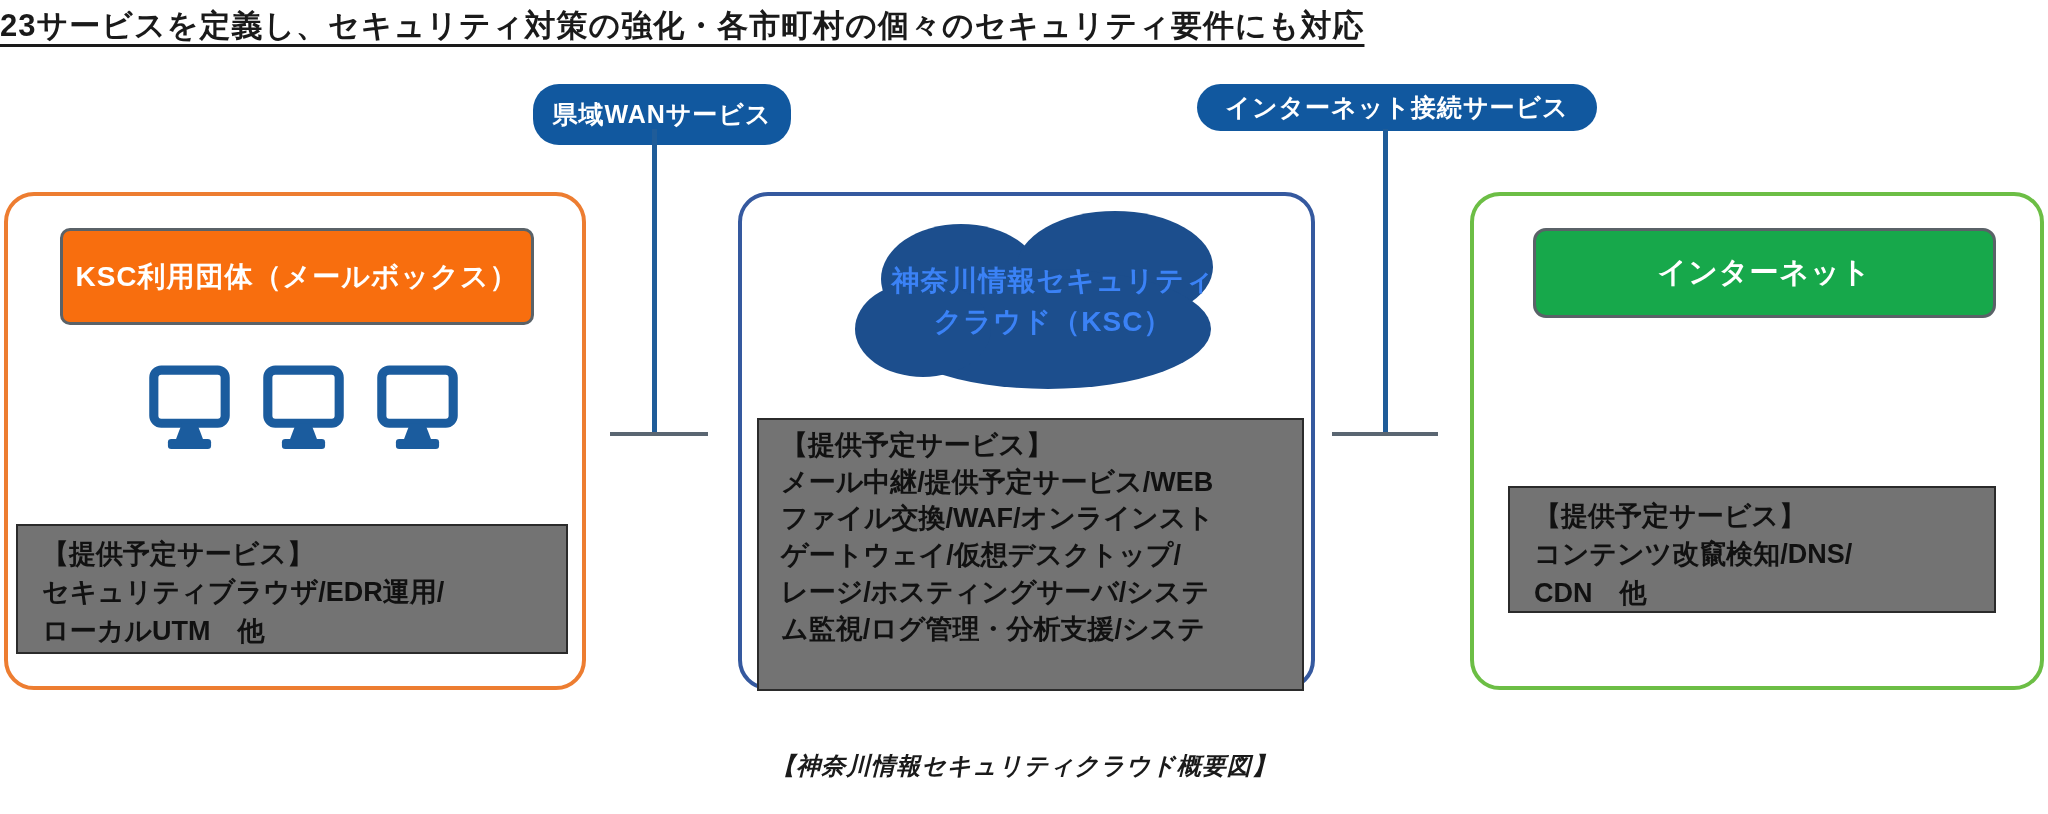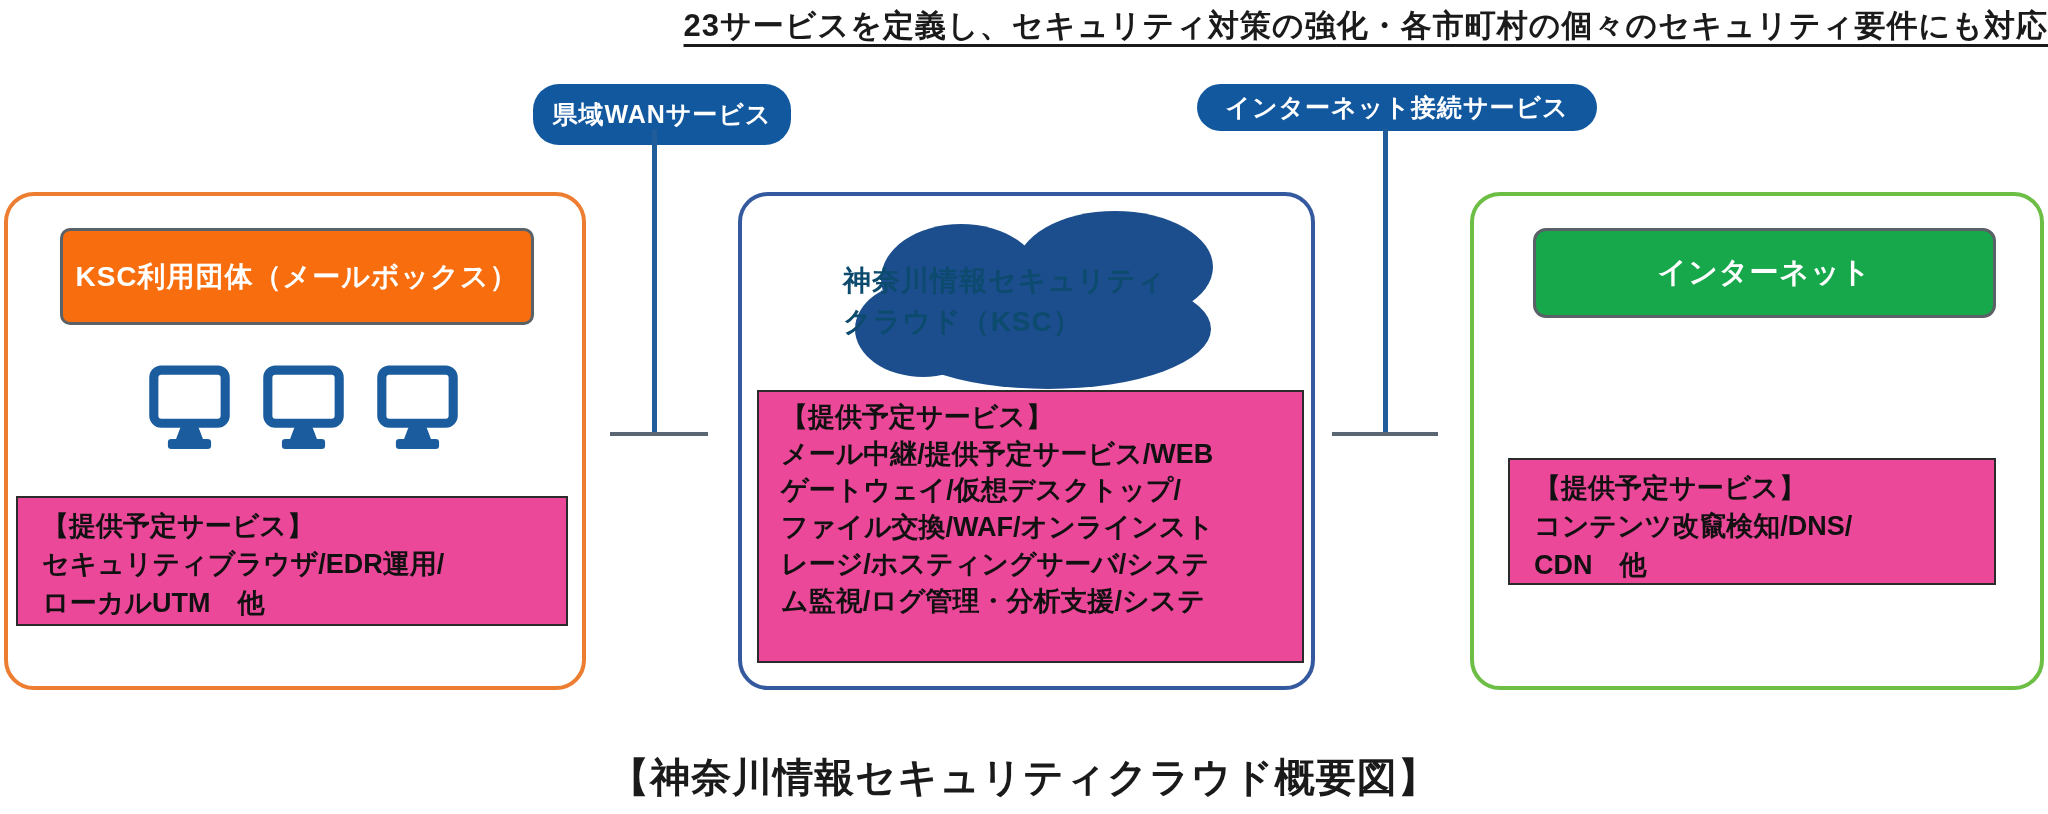--- a/index.html
+++ b/index.html
@@ -3,21 +3,21 @@
 <meta charset="utf-8">
 <style>
   * { margin:0; padding:0; box-sizing:border-box; }
   body { background:#ffffff; }
   .page {
     position:relative; width:2048px; height:814px; background:#ffffff;
     font-family:"Liberation Sans","DejaVu Sans",sans-serif; color:#1a1a1a; overflow:hidden;
   }
   .abs { position:absolute; }
 
-  .title { top:5px; left:0; width:100%; text-align:right; font-size:31px; font-weight:bold; letter-spacing:1px; }
+  .title { top:5px; left:0; width:100%; text-align:left; font-size:31px; font-weight:bold; letter-spacing:1px; }
   .title span { text-decoration:underline; text-decoration-thickness:3px; text-underline-offset:8px; }
 
   .pill {
     background:#11589F; color:#ffffff; font-weight:bold; font-size:25px;
     border-radius:26px; display:flex; align-items:center; justify-content:center; letter-spacing:1px;
   }
   #pill-wan  { left:533px;  top:84px; width:258px; height:61px; }
   #pill-inet { left:1197px; top:84px; width:400px; height:47px;align-items:center; }
 
   .vline { width:5px; background:#1F5C99; }
@@ -37,33 +37,33 @@
     display:flex; flex-direction:row; align-items:center; justify-content:center;
     border:3px solid #5A6268; border-radius:10px; letter-spacing:1px;
   }
   #left-header  { left:60px;   top:228px; width:474px; height:97px; background:#F86E0E; font-size:28px; line-height:1.4; }
   #right-header { left:1533px; top:228px; width:463px; height:90px; background:#17A84B; font-size:29px;border-radius:13px; }
 
   #monitor-row { left:148px; top:364px; display:flex; gap:31px; }
   .monitor { width:83px; height:92px; }
   .monitor svg { width:100%; height:100%; display:block; }
 
-  .service-box { background:#ec4899; border:2px solid #2b2b2b; font-weight:bold; color:#111; }
+  .service-box { background:#737373; border:2px solid #2b2b2b; font-weight:bold; color:#111;margin-top:28px; }
   #left-services   { left:16px;   top:496px; width:552px; height:130px; padding:9px 4px 0 24px; font-size:27px; line-height:1.42; }
   #center-services { left:757px;  top:390px; width:547px; height:273px; padding:7px 4px 0 22px; font-size:27px; line-height:1.36; }
   #right-services  { left:1508px; top:458px; width:488px; height:127px; padding:9px 4px 0 24px; font-size:27px; line-height:1.42; }
 
   #cloud { left:843px; top:207px; width:420px; height:185px; }
   #cloud svg { width:100%; height:100%; display:block; }
   .cloud-label {
-    position:absolute; inset:0; display:flex; flex-direction:column; align-items:flex-start; justify-content:center;
-    color:#0c4a6e; font-weight:bold; font-size:28px; line-height:1.45; padding-top:4px; letter-spacing:1px; text-align:center;
+    position:absolute; inset:0; display:flex; flex-direction:column; align-items:center; justify-content:center;
+    color:#3b82f6; font-weight:bold; font-size:28px; line-height:1.45; padding-top:4px; letter-spacing:1px; text-align:center;
   }
 
-  .caption { top:750px; left:0; width:100%; text-align:center; font-size:40px; font-weight:bold; letter-spacing:1px; }
+  .caption { top:750px; left:0; width:100%; text-align:center; font-size:24px; font-weight:bold; letter-spacing:1px;font-style:italic; }
 </style>
 </head>
 <body>
 
 <div class="page">
 
   <div class="abs title">
     <span>23サービスを定義し、セキュリティ対策の強化・各市町村の個々のセキュリティ要件にも対応</span>
   </div>
 
@@ -127,22 +127,22 @@
     </svg>
     <div class="cloud-label">
       <div>神奈川情報セキュリティ</div>
       <div>クラウド（KSC）</div>
     </div>
   </div>
 
   <div class="abs service-box" id="center-services">
     <div>【提供予定サービス】</div>
     <div>メール中継/提供予定サービス/WEB</div>
+    <div>ファイル交換/WAF/オンラインスト</div>
     <div>ゲートウェイ/仮想デスクトップ/</div>
-    <div>ファイル交換/WAF/オンラインスト</div>
     <div>レージ/ホスティングサーバ/システ</div>
     <div>ム監視/ログ管理・分析支援/システ</div>
   </div>
 
   <div class="abs container" id="right-container"></div>
 
   <div class="abs header-box" id="right-header">
     <div>インターネット</div>
   </div>
 

